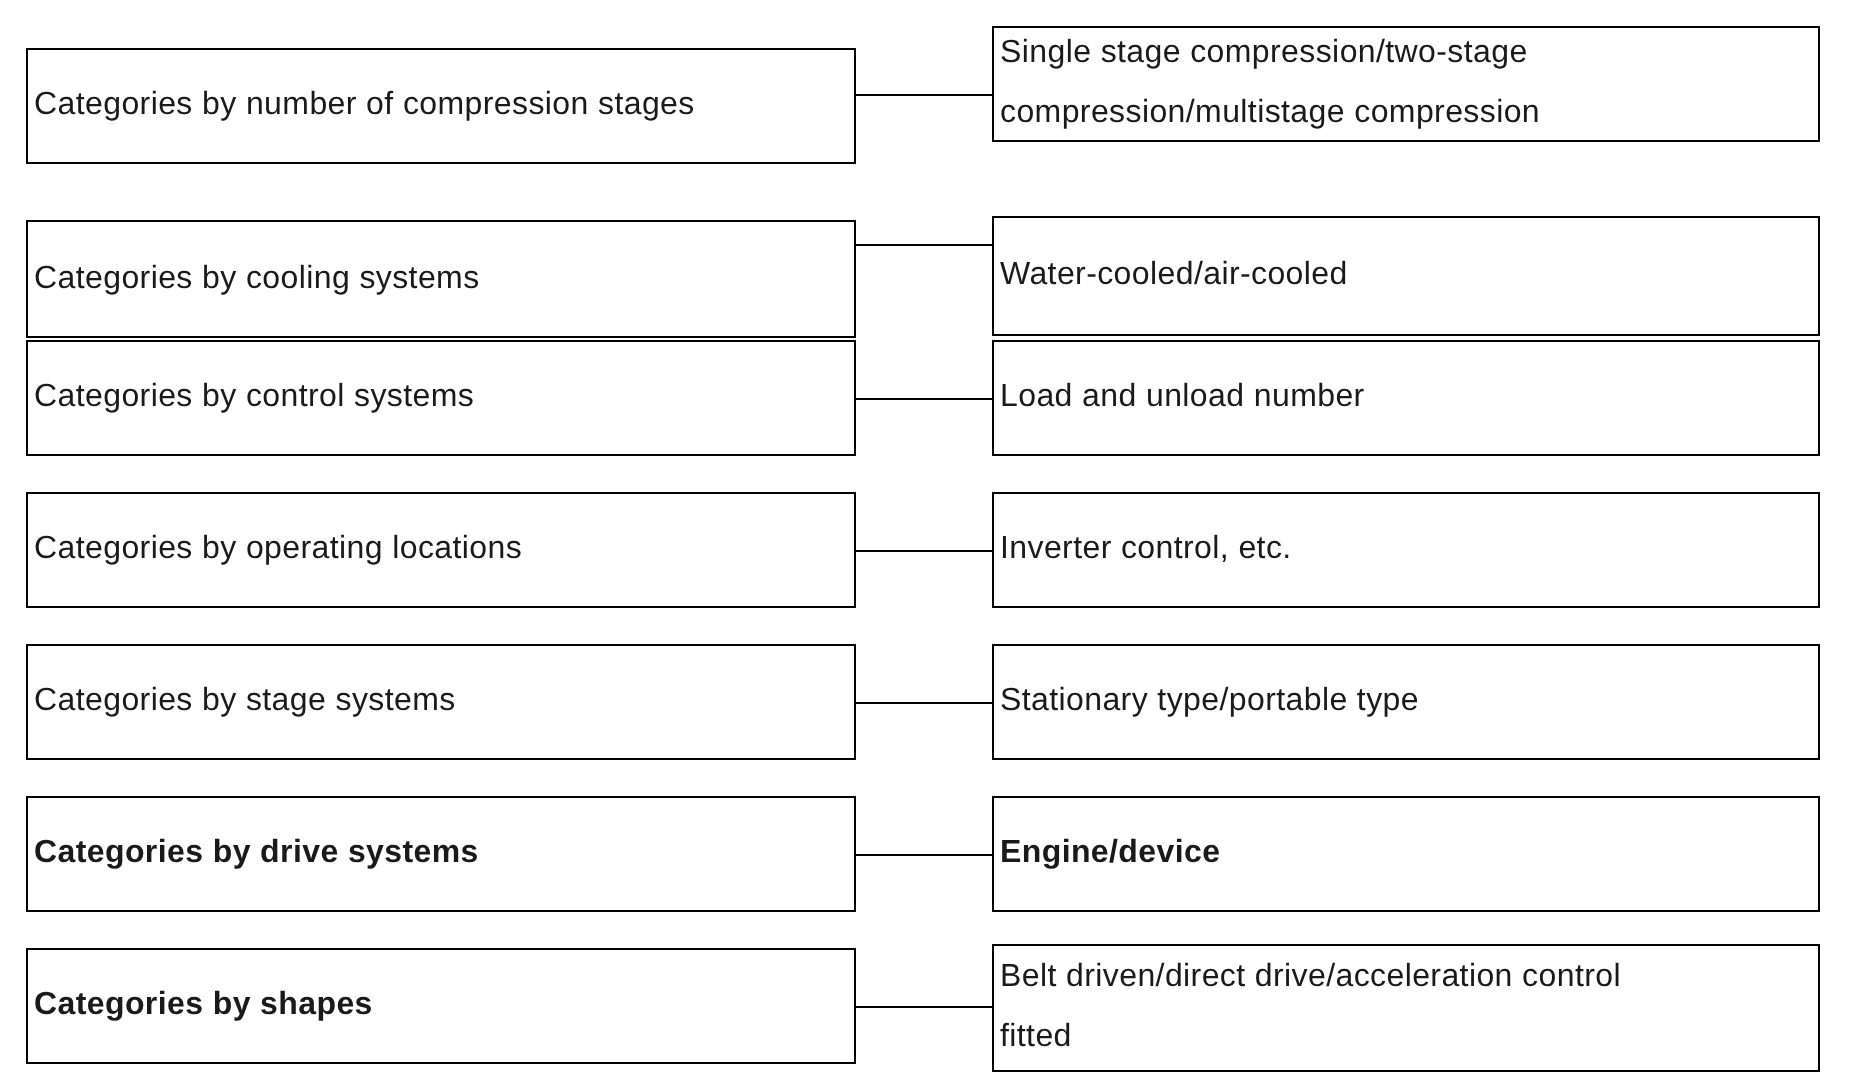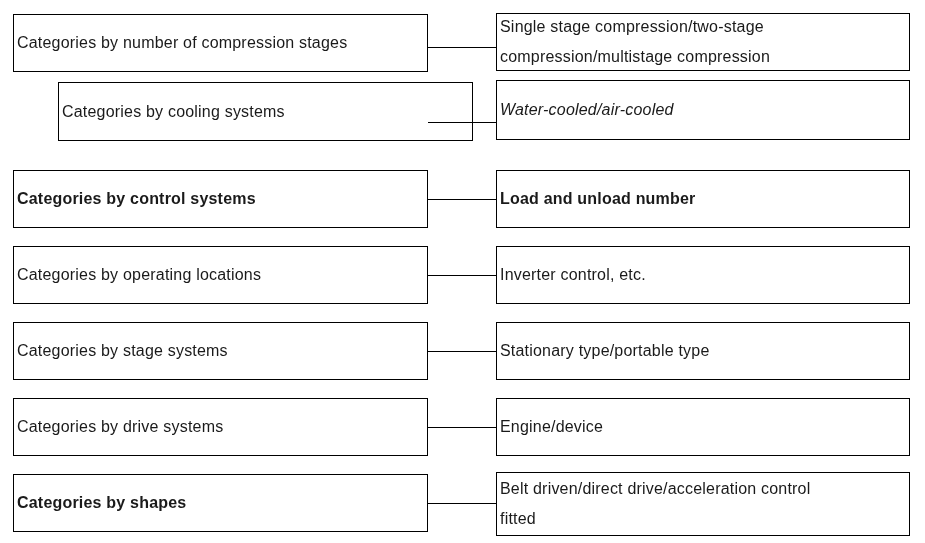--- a/index.html
+++ b/index.html
@@ -35,33 +35,33 @@
   .left-box  { left: 13px;  width: 415px; height: 58px; }
   .right-box { left: 496px; width: 414px; height: 58px; }
   .connector {
     position: absolute;
     left: 428px;
     width: 68px;
     height: 1.4px;
     background: var(--border-color);
   }
   
-  .r1 .left-box  { top: 14px; }
+  .r1 .left-box  { top: 24px; }
   .r1 .right-box { top: 13px;  height: 58px; }
   .r1 .connector { top: 47px; }
-  .r2 .left-box  { top: 82px;  height: 59px; margin-left: 45px; }
-  .r2 .right-box { top: 80px;  height: 60px; font-style: italic; }
+  .r2 .left-box  { top: 110px;  height: 59px; }
+  .r2 .right-box { top: 108px;  height: 60px; }
   .r2 .connector { top: 122px; }
-  .r3 .left-box, .r3 .right-box { top: 170px; font-weight: bold; }
+  .r3 .left-box, .r3 .right-box { top: 170px; }
   .r3 .connector { top: 199px; }
   .r4 .left-box, .r4 .right-box { top: 246px; }
   .r4 .connector { top: 275px; }
   .r5 .left-box, .r5 .right-box { top: 322px; }
   .r5 .connector { top: 351px; }
-  .r6 .left-box, .r6 .right-box { top: 398px; }
+  .r6 .left-box, .r6 .right-box { top: 398px; font-weight: bold; }
   .r6 .connector { top: 427px; }
   .r7 .left-box  { top: 474px; font-weight: bold; }
   .r7 .right-box { top: 472px; height: 64px; }
   .r7 .connector { top: 503px; }
 </style>
 </head>
 <body>
 
 <div class="canvas">
 

